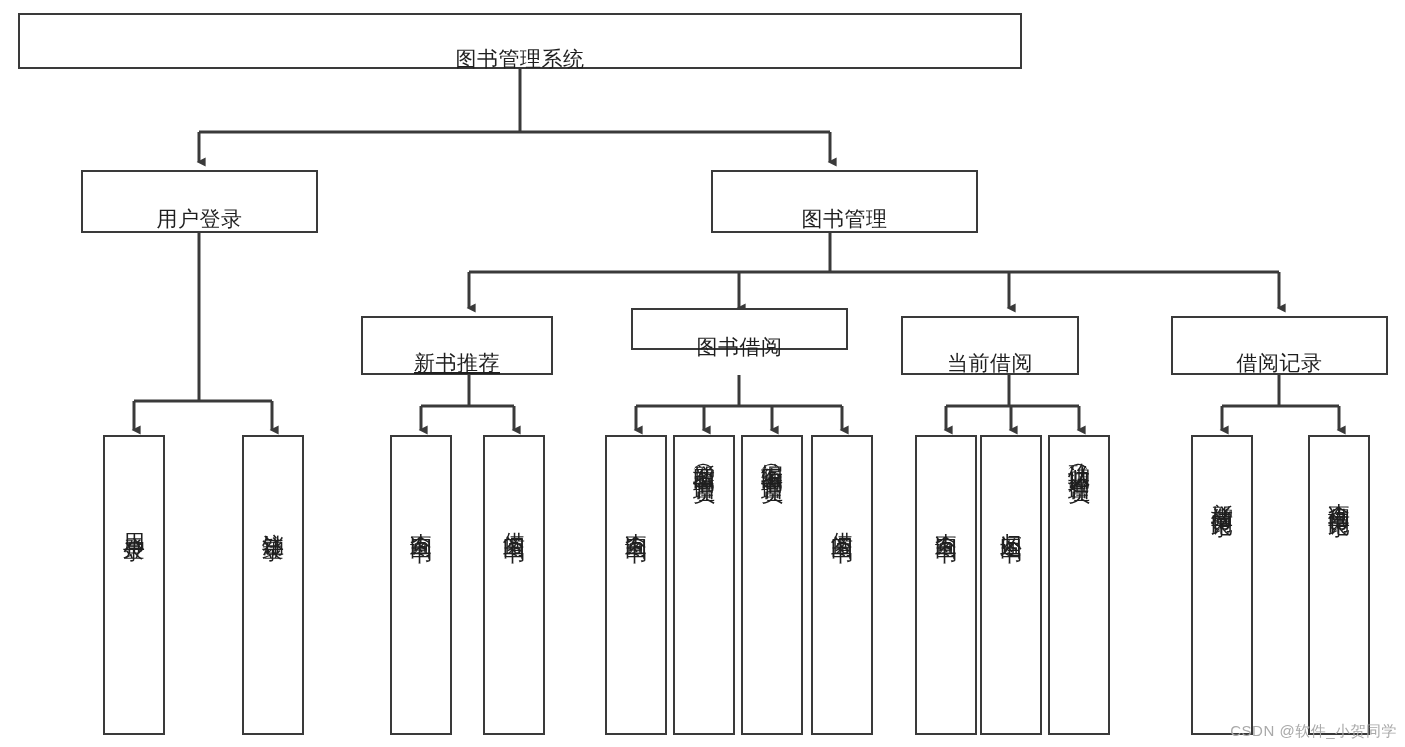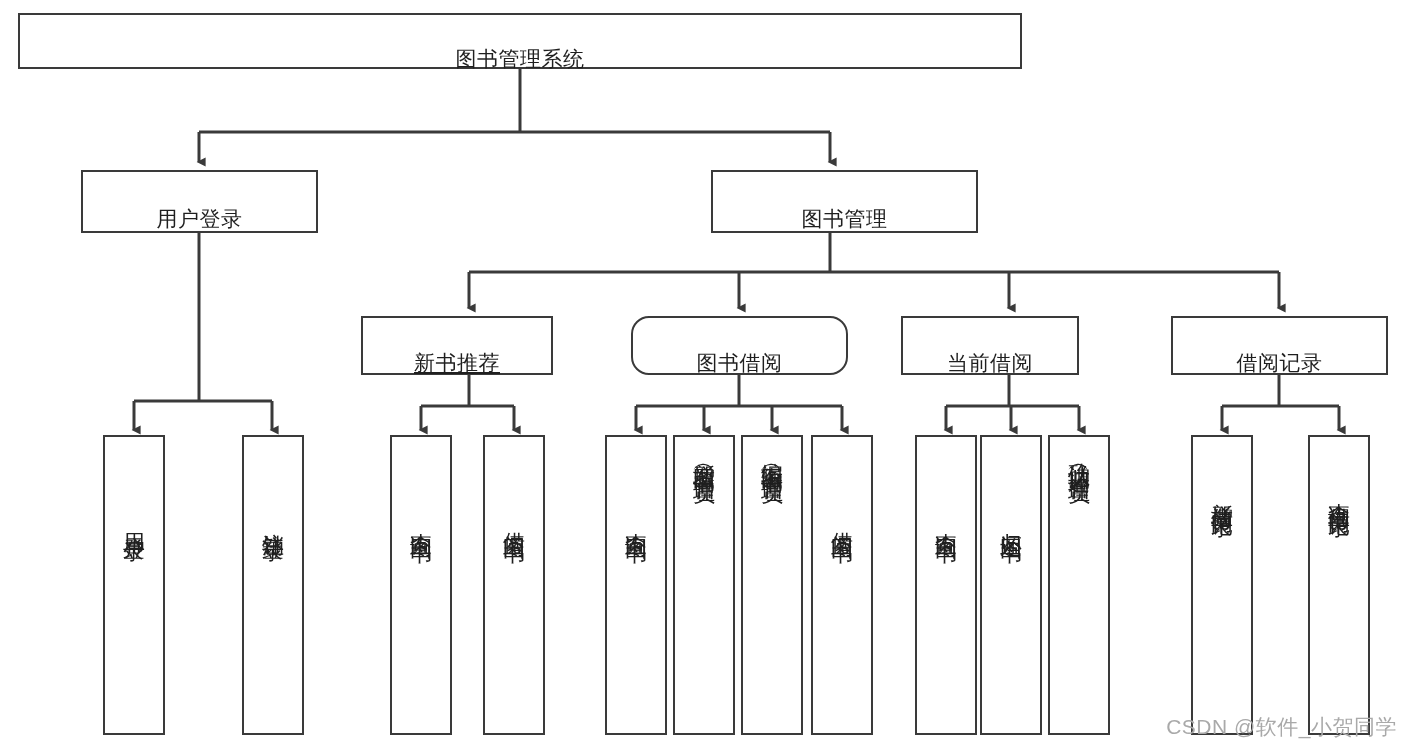--- a/index.html
+++ b/index.html
@@ -59,21 +59,21 @@
     font-size: 22px;
     letter-spacing: 3px;
     line-height: 1.0;
     white-space: pre;
     margin: 0 auto;
   }
   .watermark {
     position: absolute;
     right: 8px;
     bottom: 6px;
-    font-size: 21px;
+    font-size: 15px;
     color: #a9a9a9;
     letter-spacing: 0.5px;
     white-space: nowrap;
     user-select: none;
   }
 </style>
 </head>
 <body>
 
 <div id="canvas">
@@ -135,21 +135,21 @@
   <div class="node h" style="left:81px; top:170px; width:237px; height:63px;">
     <span class="label">用户登录</span>
   </div>
   <div class="node h" style="left:711px; top:170px; width:267px; height:63px;">
     <span class="label">图书管理</span>
   </div>
 
   <div class="node h" style="left:361px; top:316px; width:192px; height:59px;text-decoration:underline;">
     <span class="label">新书推荐</span>
   </div>
-  <div class="node h" style="left:631px; top:316px; width:217px; height:59px;border-radius:18px;">
+  <div class="node h" style="left:631px; top:308px; width:217px; height:42px;">
     <span class="label">图书借阅</span>
   </div>
   <div class="node h" style="left:901px; top:316px; width:178px; height:59px;">
     <span class="label">当前借阅</span>
   </div>
   <div class="node h" style="left:1171px; top:316px; width:217px; height:59px;text-align:right;">
     <span class="label">借阅记录</span>
   </div>
 
   <div class="node v" style="left:103px; top:435px; width:62px; height:300px; padding-top:78px;">

